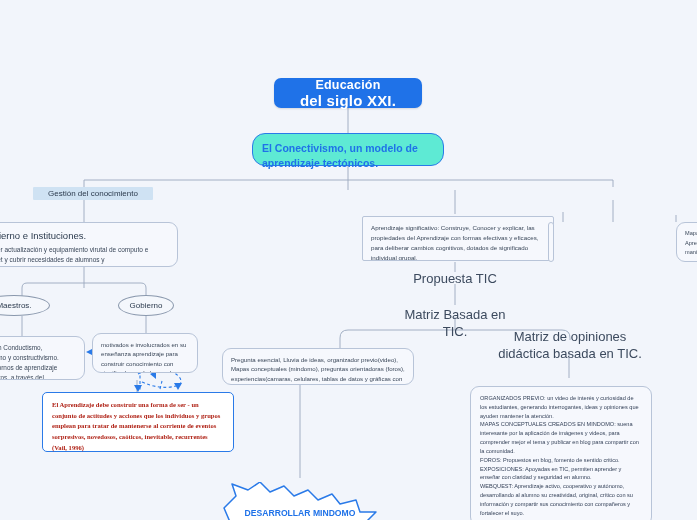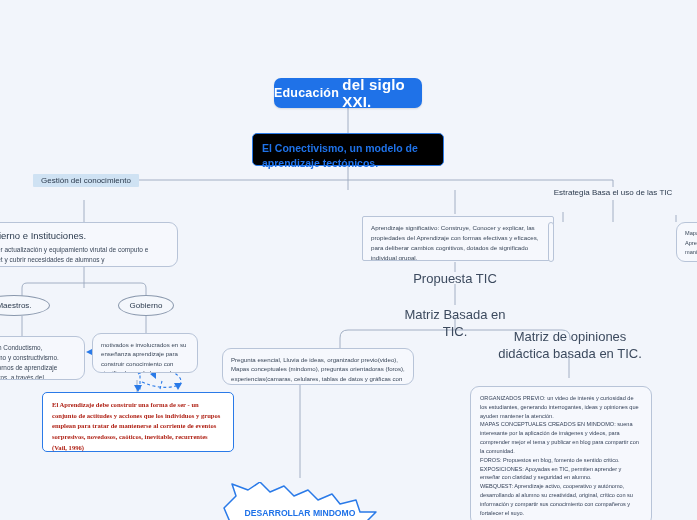--- a/index.html
+++ b/index.html
@@ -6,36 +6,36 @@
   body{
     width:697px;height:520px;
     background:#f2f5fb;
     font-family:"Liberation Sans", sans-serif;
     overflow:hidden;
     position:relative;
   }
   #canvas{position:absolute;left:0;top:0;width:697px;height:520px;overflow:hidden;}
   svg.lines{position:absolute;left:0;top:0;width:697px;height:520px;pointer-events:none;}
 
-  .node{position:absolute;box-sizing:border-box;}
+  .node{position:absolute;box-sizing:border-box;flex-direction:column;}
 
   
   .root{
     background:#1f72e8;color:#ffffff;
     border-radius:7px;
     font-size:12.5px;font-weight:bold;
     display:flex;align-items:center;justify-content:center;
     letter-spacing:.2px;
     box-shadow:0 1px 2px rgba(0,0,0,.12);
   }
   .root .small{font-size:15px;font-weight:bold;}
 
   
   .blue-box{
-    background:#000000;border:1.4px solid #2a7ae8;border-radius:5px;
+    background:#5eead4;border:1.4px solid #2a7ae8;border-radius:13px;
     color:#1f72e8;font-size:10.5px;font-weight:bold;line-height:1.45;
     padding:7px 9px;
   }
 
   
   .plainlabel{
     font-size:13px;color:#3c4a5e;background:transparent;
     display:flex;align-items:center;justify-content:center;text-align:center;
     line-height:1.3;
   }
@@ -159,21 +159,21 @@
   <div class="node root" style="left:274px;top:78px;width:148px;height:30px;">
     <span>Educación</span>
     <span style="width:4px"></span>
     <span class="small">del siglo XXI.</span>
   </div>
 
   <div class="node blue-box" style="left:252px;top:133px;width:192px;height:33px;">
     <span>El Conectivismo, un modelo de aprendizaje tectónicos.</span>
   </div>
 
-  <div class="node chip" style="left:33px;top:174px;width:106px;height:13px;">
+  <div class="node chip" style="left:33px;top:187px;width:120px;height:13px;">
     <span>Gestión del conocimiento</span>
   </div>
 
   <div class="node rbox" style="left:-28px;top:222px;width:206px;height:45px;">
     <span class="hdr">Gobierno e Instituciones.</span>
     <span>Ofrecer actualización y equipamiento virutal de computo e internet y cubrir necesidades de alumnos y profesores.</span><span class="undef">undefined</span>
   </div>
 
   <div class="node ell" style="left:-22px;top:295px;width:72px;height:21px;">
     <span>Maestros.</span>
@@ -208,23 +208,20 @@
   </div>
 
   <div class="node plainlabel" style="left:490px;top:340px;width:160px;height:12px;">
     <span>Matriz de opiniones didáctica basada en TIC.</span>
   </div>
 
   <div class="node rbox" style="left:222px;top:348px;width:192px;height:37px;font-size:6.1px;">
     <span>Pregunta esencial, Lluvia de ideas, organizador previo(video), Mapas conceptuales (mindomo), preguntas orientadoras (foros), experiencias(camaras, celulares, tablas de datos y gráficas con excel, laboratorios(simuladaciones), exposiciones,</span>
   </div>
 
-  <div class="node plainlabel" style="left:551px;top:187px;width:124px;height:12px;font-size:8px;color:#2b3a4d;">
-    <span>Estrategia Basa el uso de las TIC</span>
-  </div>
 
   <div class="node rbox" style="left:676px;top:222px;width:40px;height:40px;font-size:5.6px;line-height:1.7;">
     <span>Mapas Apren manif conce ned d</span>
   </div>
 
   <div class="node" style="left:548px;top:222px;width:6px;height:40px;border:1px solid #b8c4d8;border-radius:6px;background:#f6f8fd;"></div>
 
   <div class="node listbox" style="left:470px;top:386px;width:182px;height:140px;">
     <p>ORGANIZADOS PREVIO: un video de interés y curiosidad de los estudiantes, generando interrogantes, ideas y opiniones que ayuden mantener la atención.</p>
     <p>MAPAS CONCEPTUALES CREADOS EN MINDOMO: suena interesante por la aplicación de imágenes y videos, para comprender mejor el tema y publicar en blog para compartir con la comunidad.</p>

